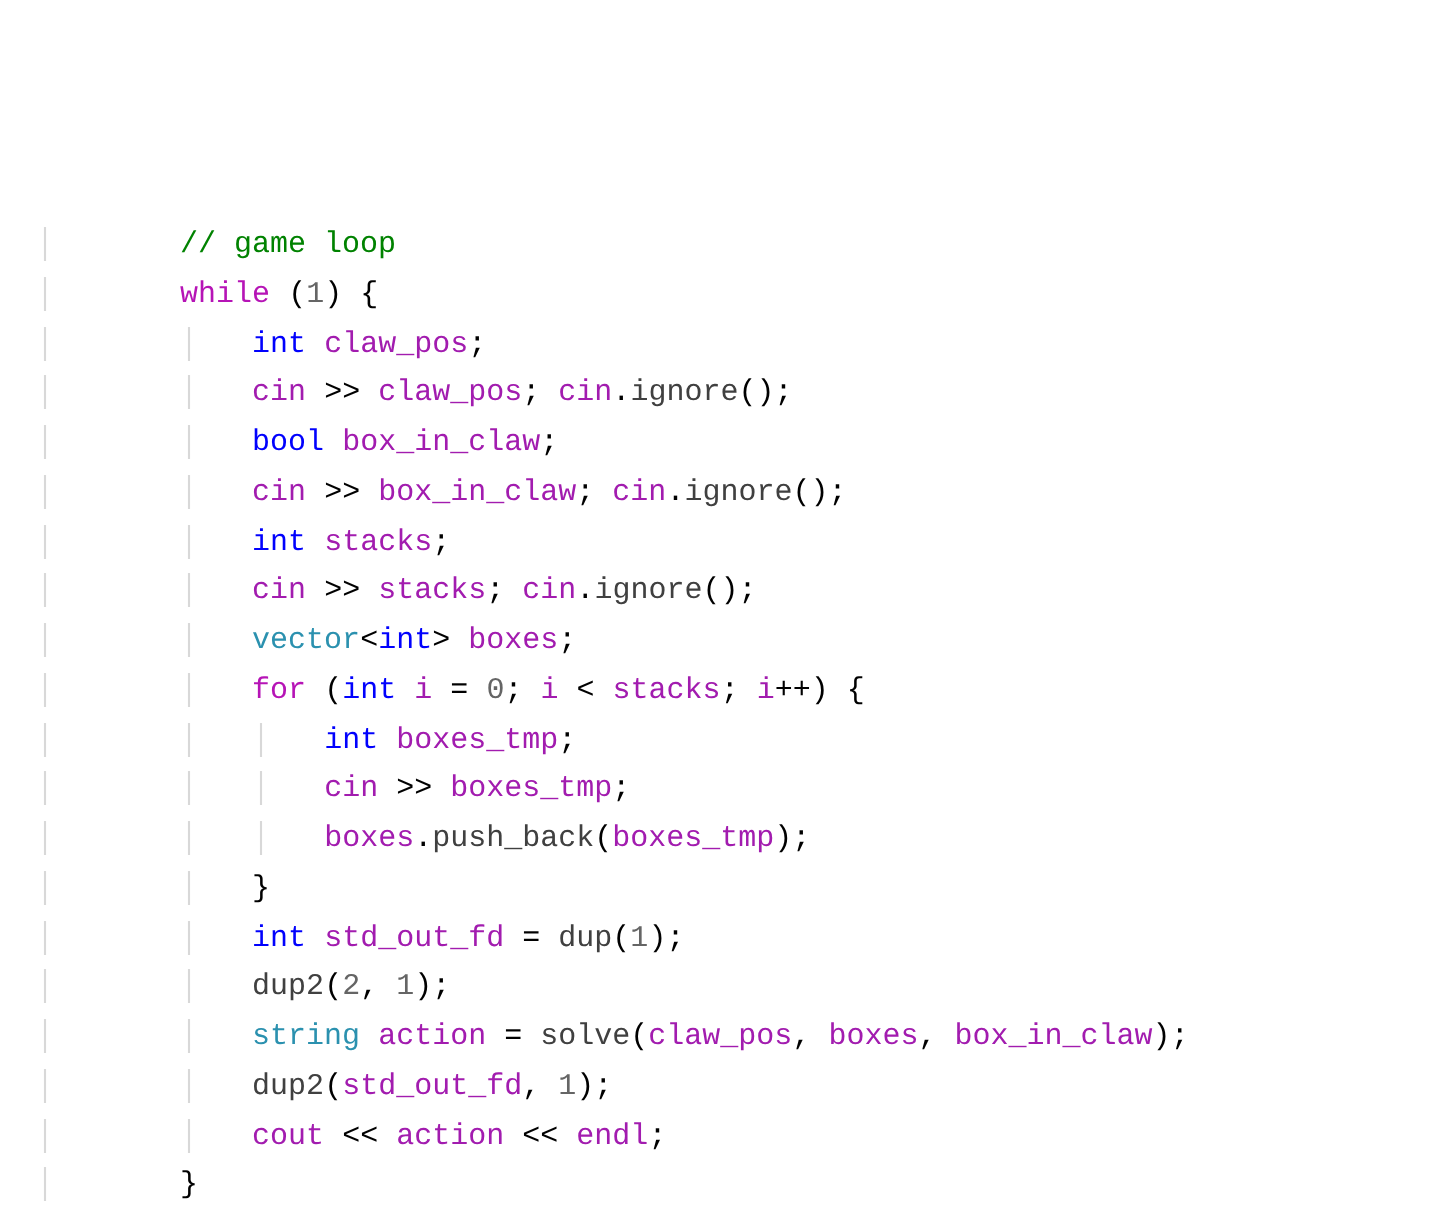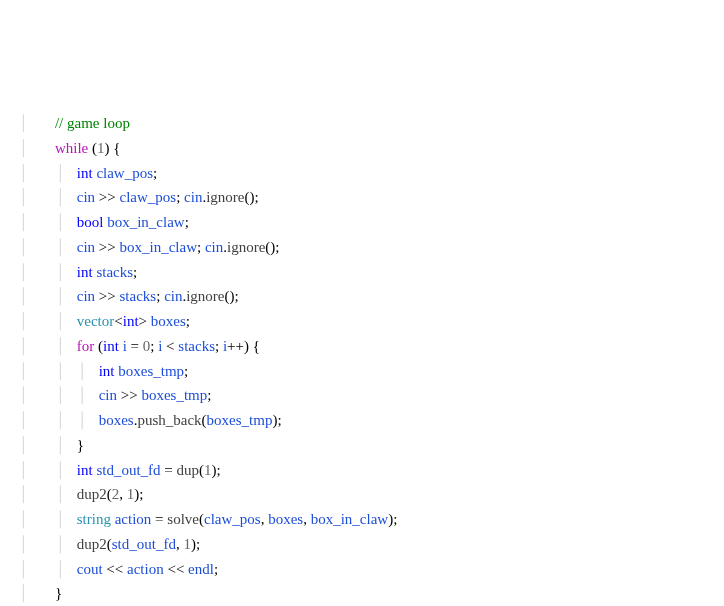--- a/index.html
+++ b/index.html
@@ -11,33 +11,32 @@
       font-family: Consolas, 'Courier New', monospace;
       font-size: 15px;
       line-height: 1.65;
       background: #ffffff;
       padding: 12px 18px;
       white-space: pre;
       color: #000000;
     }
     .code-container {
       position: relative;
-      font-family: Liberation Serif, serif;
     }
     .line {
       display: block;
       position: relative;
     }
     .guide {
       color: #d8d8d8;
     }
     .comment { color: #008200; }
     .keyword-blue { color: #0101fd; margin-top: 29px; }
     .keyword-purple { color: #b614b6; margin-top: 47px; }
-    .identifier { color: #1d4ed8; }
+    .identifier { color: #a21caf; }
     .operator { color: #000000; }
     .punct { color: #000000; }
     .number { color: #656565; }
     .func-call { color: #404040; }
     .type-teal { color: #2b91af; }
   </style>
 </head>
 <body>
 
 

